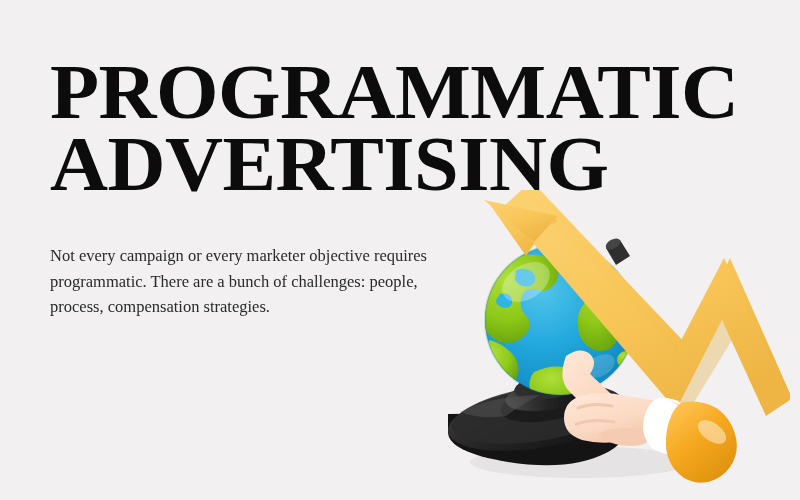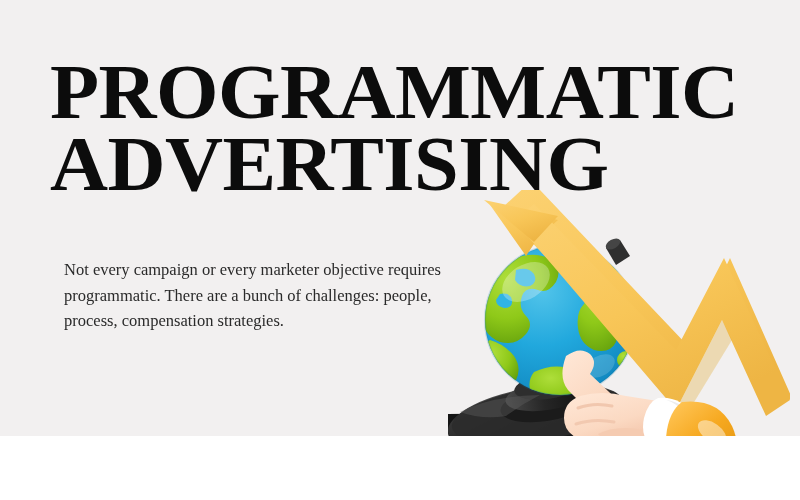--- a/index.html
+++ b/index.html
@@ -9,21 +9,21 @@
   }
   body {
     width: 800px;
     height: 500px;
     overflow: hidden;
     font-family: "Liberation Serif", "DejaVu Serif", serif;
   }
   #slide {
     position: relative;
     width: 800px;
-    height: 436px;
+    height: 500px;
     background: #f2f0f0;
     overflow: hidden;
   }
 
   
   #text-block {
     position: absolute;
     left: 50px;
     top: 56px;
     width: 700px;
@@ -38,21 +38,21 @@
     color: #0c0c0c;
     transform: scaleX(1.03);
     transform-origin: left center;
     white-space: pre-line;
   }
   #body-copy {
     position: absolute;
     left: 50px;
     top: 243px;
     width: 420px;
-    margin: 14px;
+    margin: 0;
     font-family: "Liberation Serif", "DejaVu Serif", serif;
     font-size: 16.5px;
     line-height: 1.55;
     color: #2a2a2a;
   }
 
   
   #illustration {
     position: absolute;
     left: 430px;

